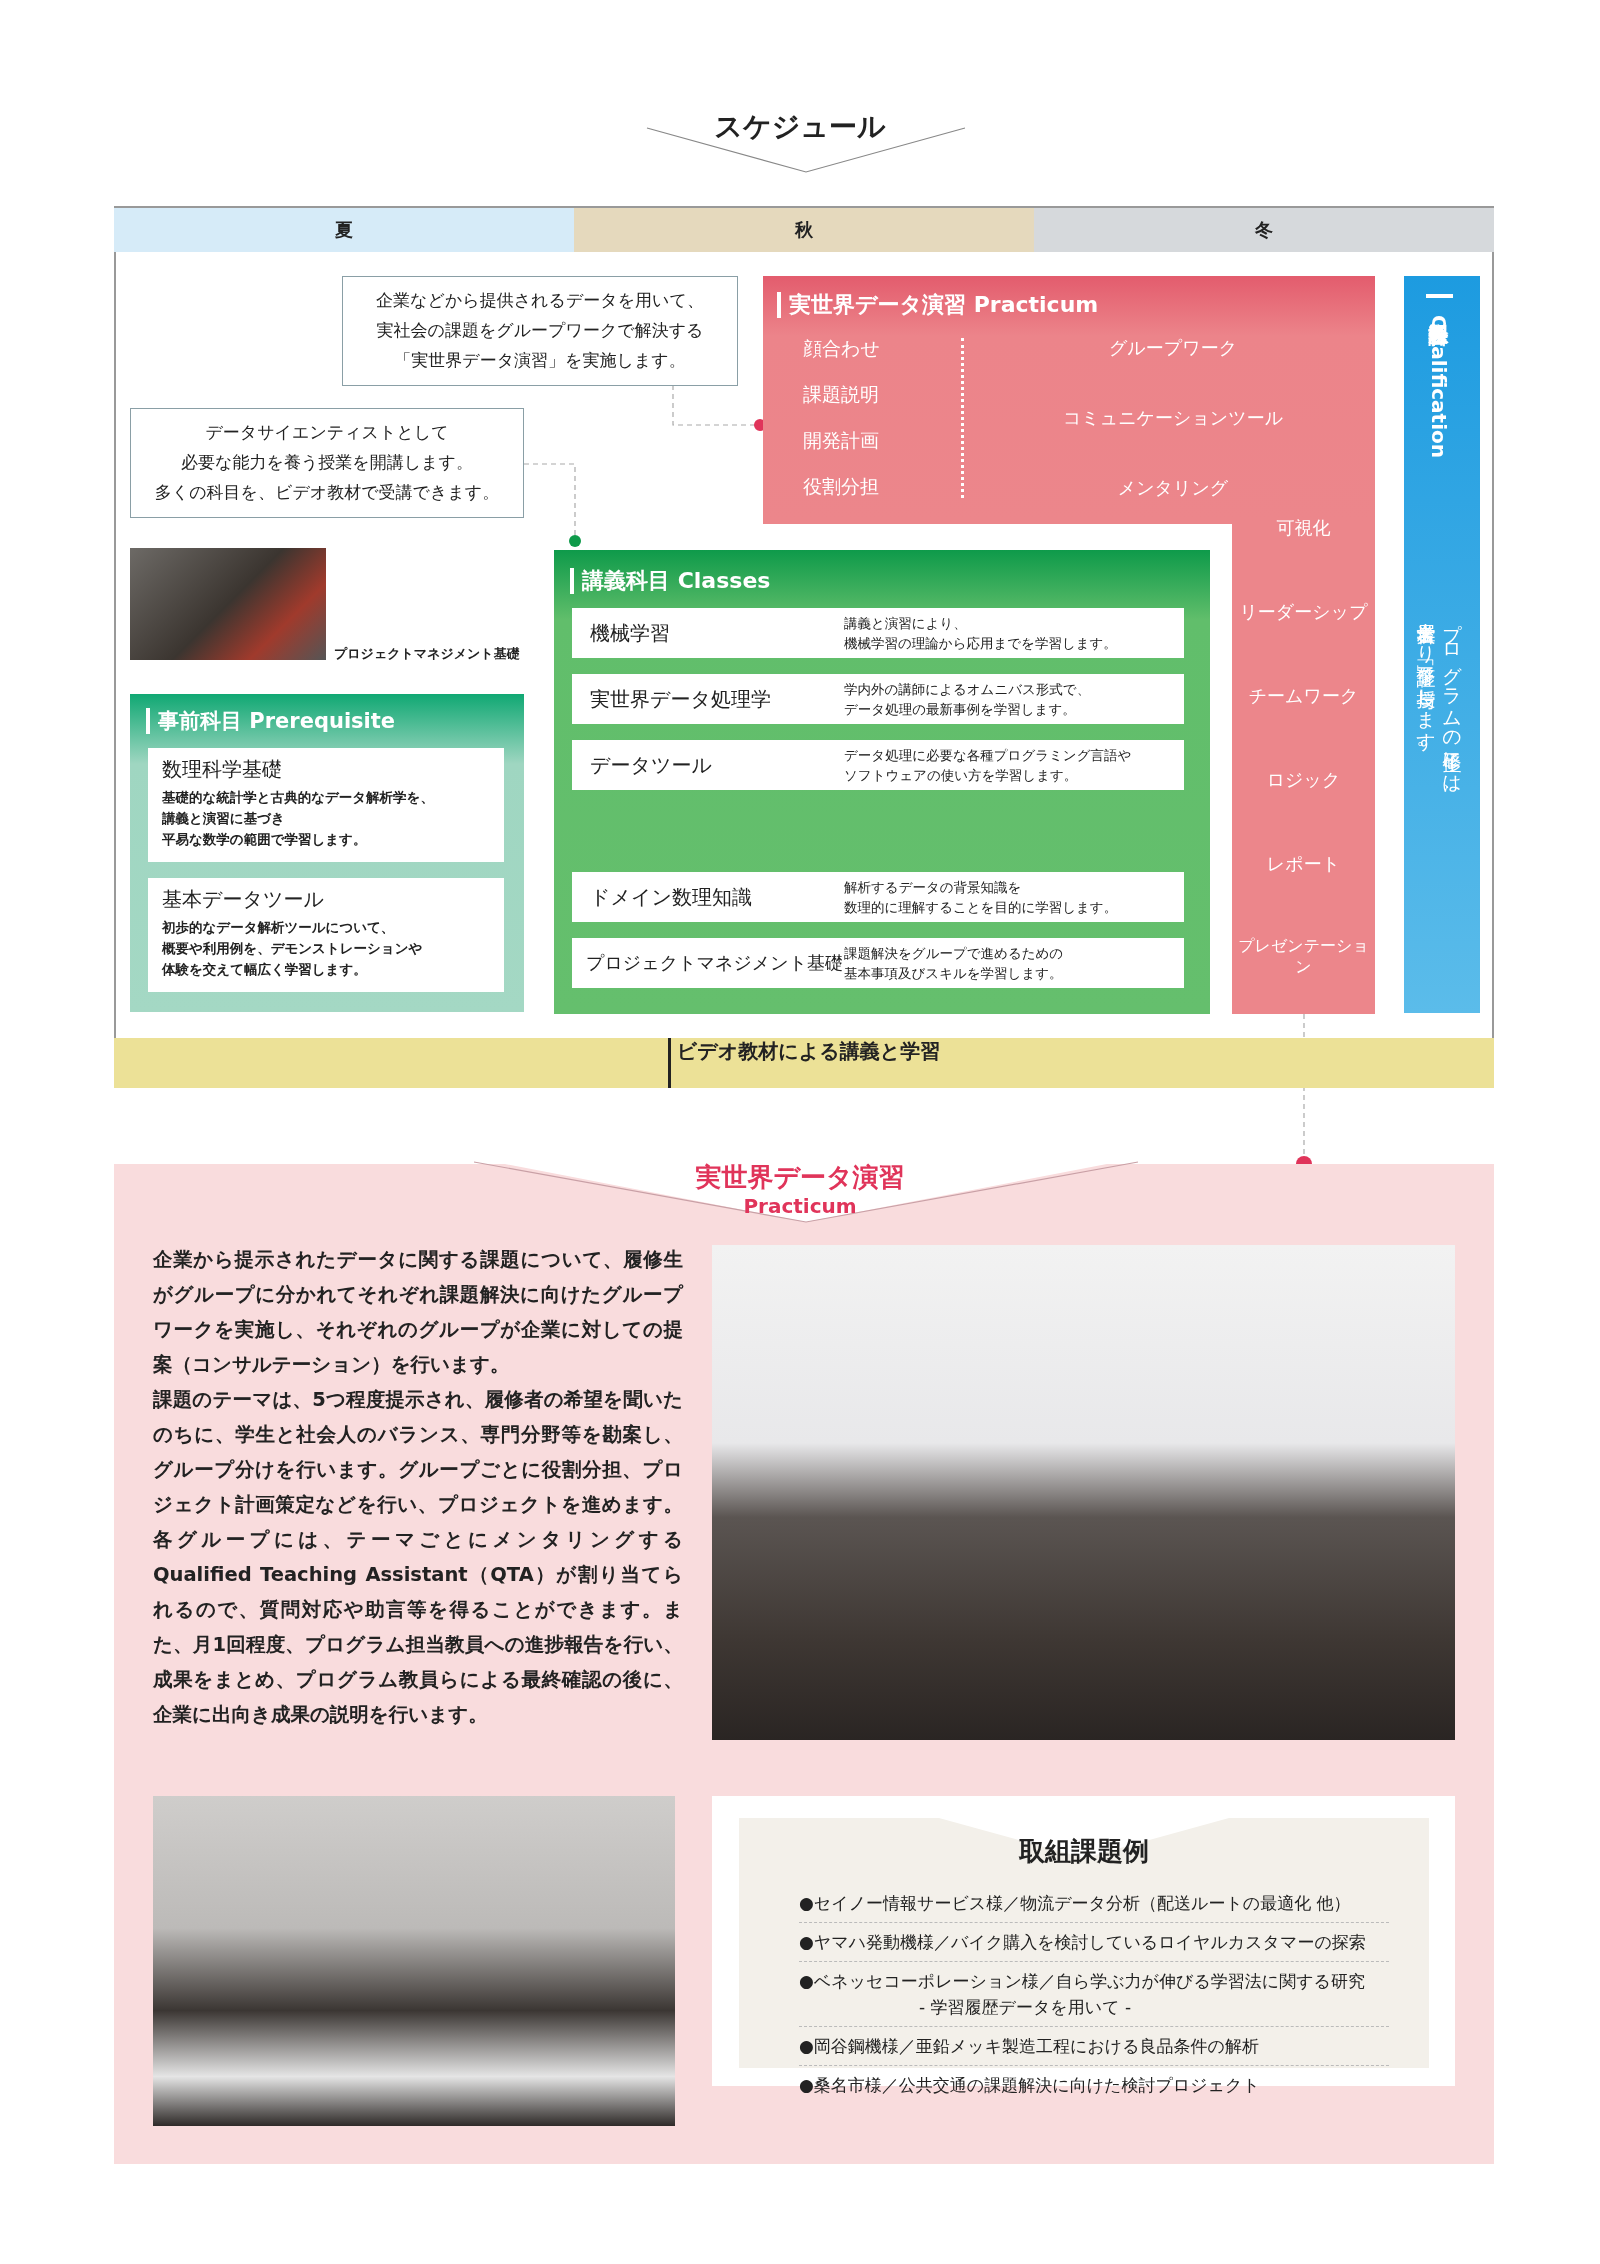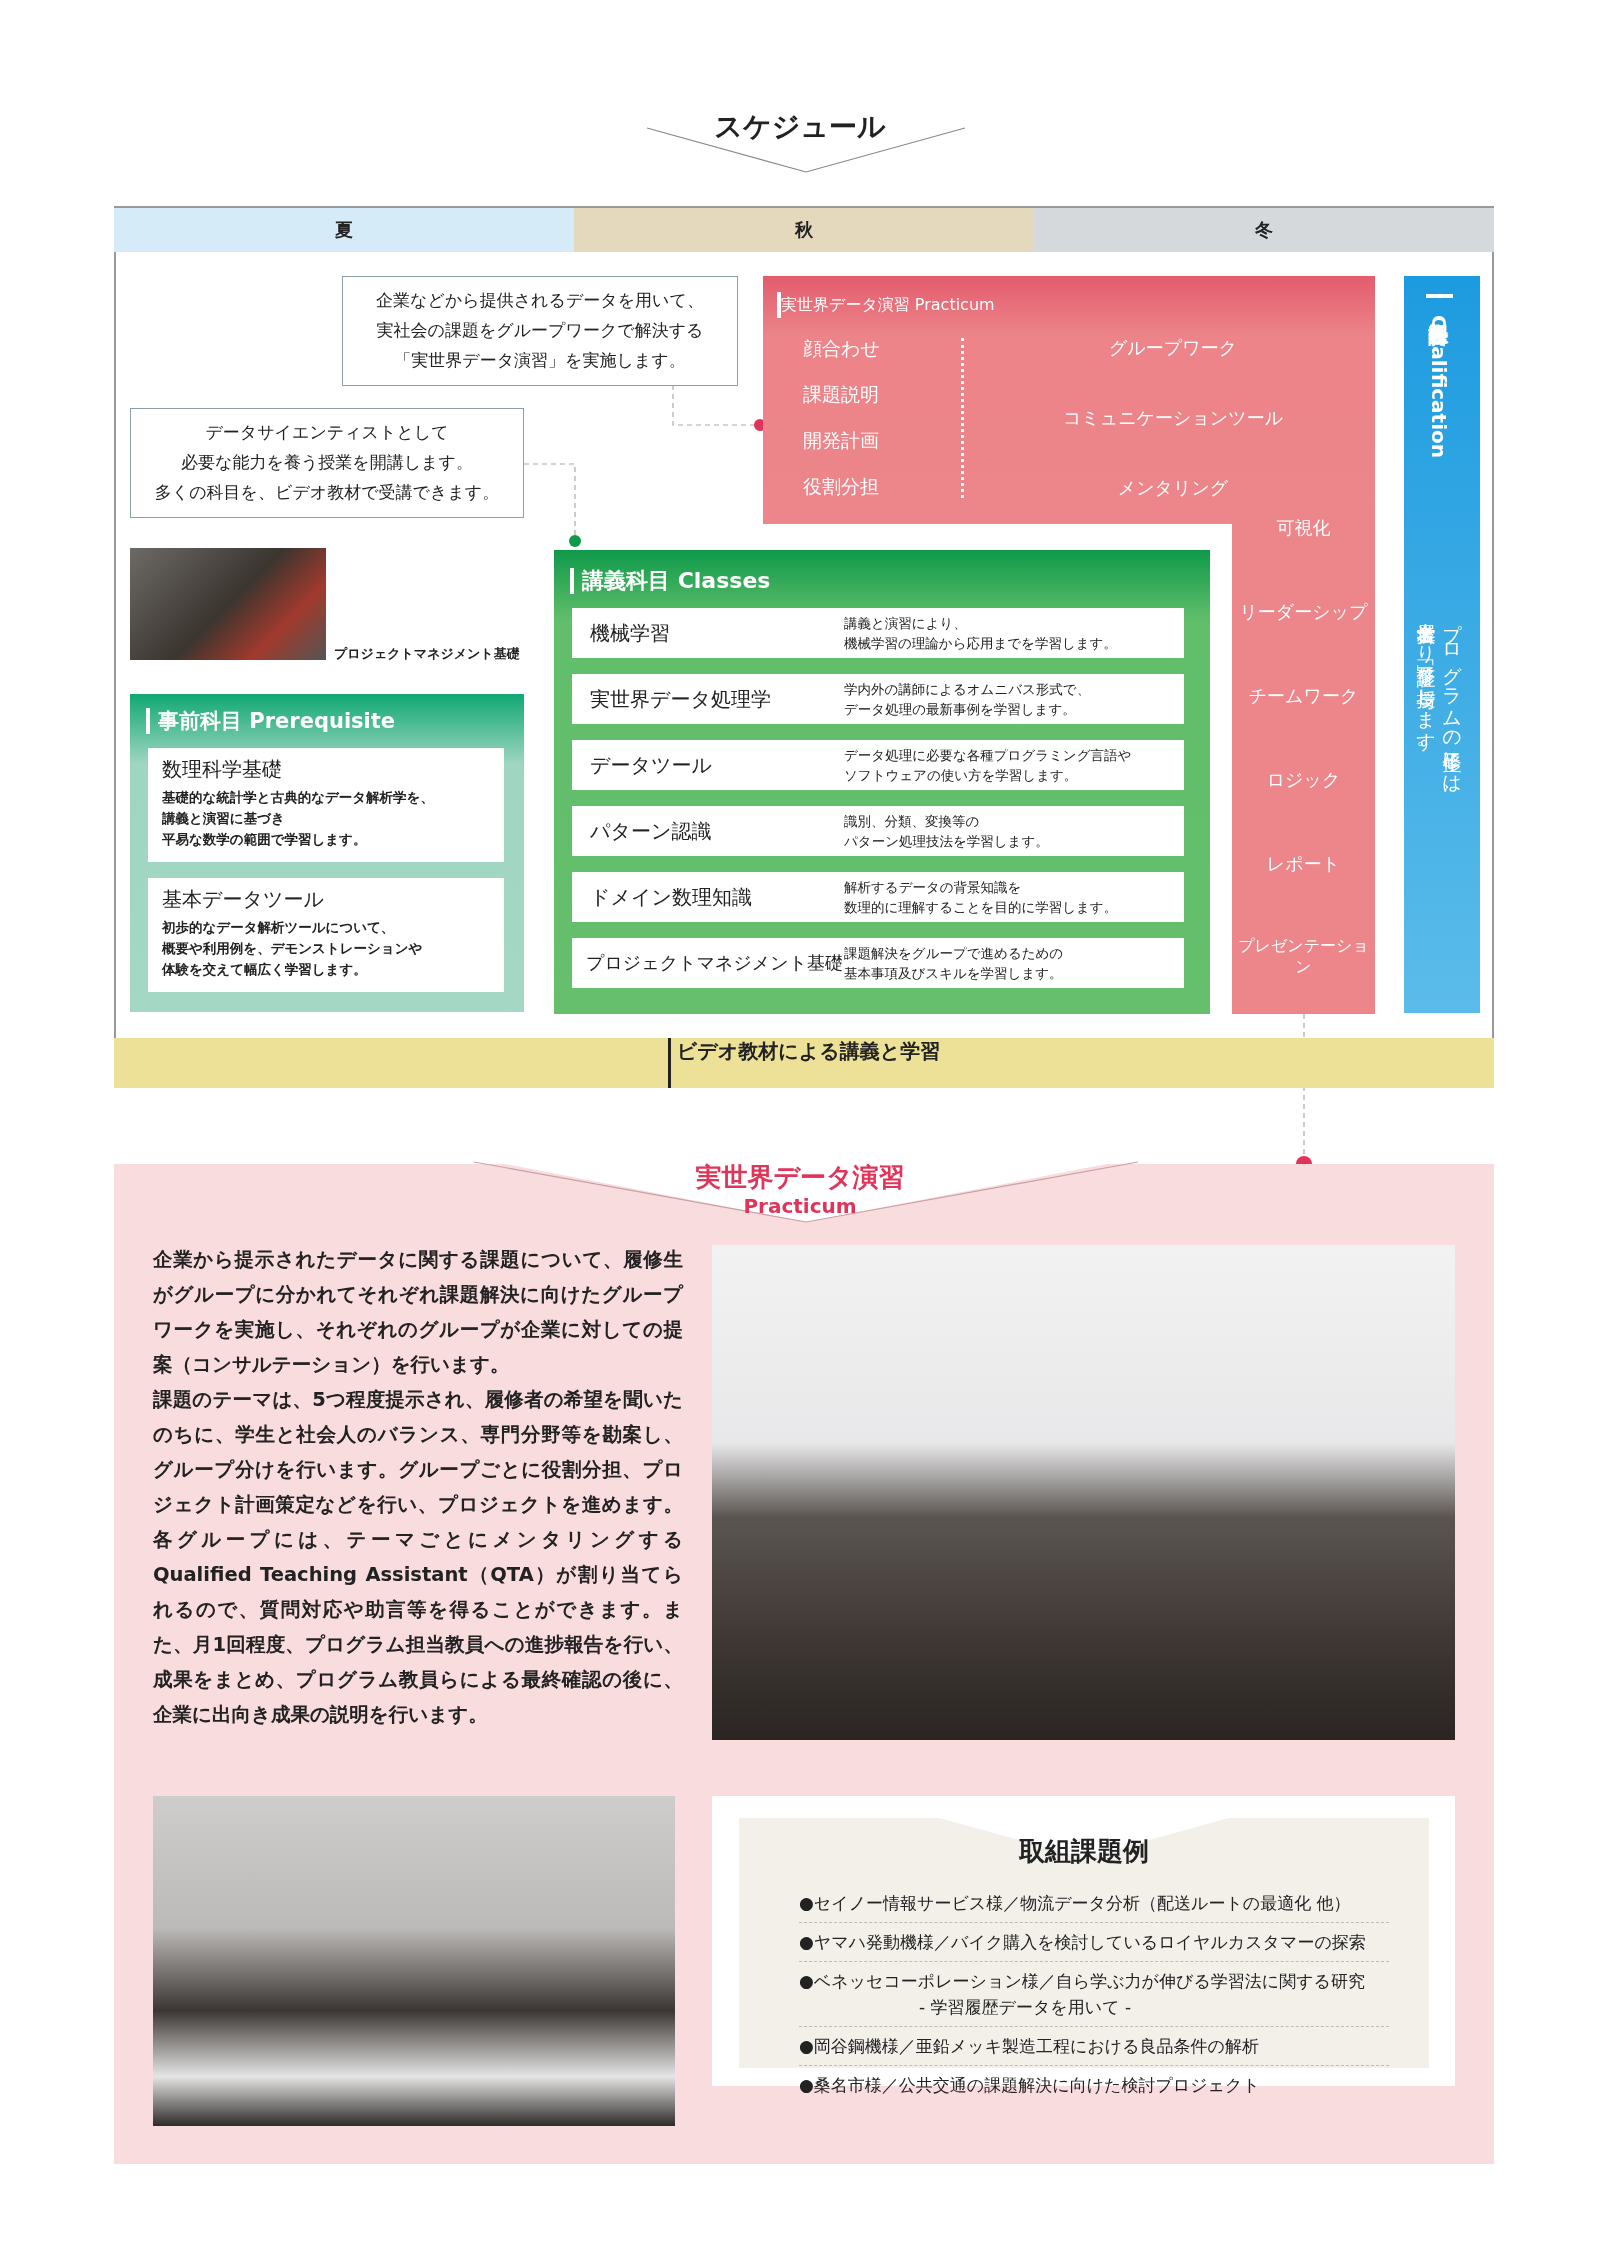--- a/index.html
+++ b/index.html
@@ -6,21 +6,21 @@
 body{width:1600px;height:2264px;background:#fff;position:relative;font-family:"DejaVu Sans","Liberation Sans",sans-serif;color:#222;overflow:hidden}
 .abs{position:absolute}
 .title-top{left:0;width:1600px;top:108px;text-align:center;font-weight:bold;font-size:28px;color:#222}
 .chev{left:0;top:0}
 .season-bar{left:114px;top:206px;width:1380px;height:46px;display:flex;border-top:2px solid #999}
 .season{flex:1;display:flex;align-items:center;justify-content:center;font-weight:bold;font-size:18px}
 .frame{left:114px;top:252px;width:1380px;height:786px;border-left:2px solid #999;border-right:2px solid #999}
 .callout{background:#fff;border:1.5px solid #8a9fa6;text-align:center;font-size:17px;line-height:30px;padding:8px 10px}
 .pract{left:763px;top:276px;width:612px;height:248px;background:linear-gradient(#e35c6d 0,#ec848a 60px,#ec868b 100%)}
 .pract-ext{left:1232px;top:524px;width:143px;height:490px;background:#ec868b}
-.pract-head{left:14px;top:16px;color:#fff;font-weight:normal;font-size:16px;border-left:4px solid #fff;line-height:26px}
+.pract-head{left:14px;top:16px;color:#fff;font-weight:bold;font-size:22px;border-left:4px solid #fff;padding-left:8px;line-height:26px}
 .pract-left{left:40px;top:60px;width:110px;color:#fff;font-size:19px}
 .pract-left div{height:46px}
 .pract-div{left:198px;top:62px;height:160px;border-left:3px dotted #fff}
 .pract-right{left:210px;top:60px;width:400px;color:#fff;font-size:18px;text-align:center}
 .skills{left:1232px;top:516px;width:143px;text-align:center;color:#fff;font-size:18px}
 .skills div{height:84px}
 .qual{left:1404px;top:276px;width:76px;height:737px;background:linear-gradient(#1d9be0,#5bbcea)}
 .vert{writing-mode:vertical-rl;color:#fff}
 .classes{left:554px;top:550px;width:656px;height:464px;background:linear-gradient(#0e9a4a 0,#61be6b 70px,#65bf6d 100%)}
 .cls-head{left:16px;top:18px;color:#fff;font-weight:bold;font-size:22px;border-left:4px solid #fff;padding-left:8px;line-height:26px}
@@ -128,27 +128,20 @@
         <div>データ処理の最新事例を学習します。</div>
       </div>
     </div>
   <div class="cls-row" style="top:190px">
       <div class="cls-name">データツール</div>
       <div class="cls-desc">
         <div>データ処理に必要な各種プログラミング言語や</div>
         <div>ソフトウェアの使い方を学習します。</div>
       </div>
     </div>
-  <div class="cls-row" style="top:256px">
-      <div class="cls-name">パターン認識</div>
-      <div class="cls-desc">
-        <div>識別、分類、変換等の</div>
-        <div>パターン処理技法を学習します。</div>
-      </div>
-    </div>
   <div class="cls-row" style="top:322px">
       <div class="cls-name">ドメイン数理知識</div>
       <div class="cls-desc">
         <div>解析するデータの背景知識を</div>
         <div>数理的に理解することを目的に学習します。</div>
       </div>
     </div>
   <div class="cls-row" style="top:388px">
       <div class="cls-name" style="font-size:18px;padding-left:14px">プロジェクトマネジメント基礎</div>
       <div class="cls-desc">

